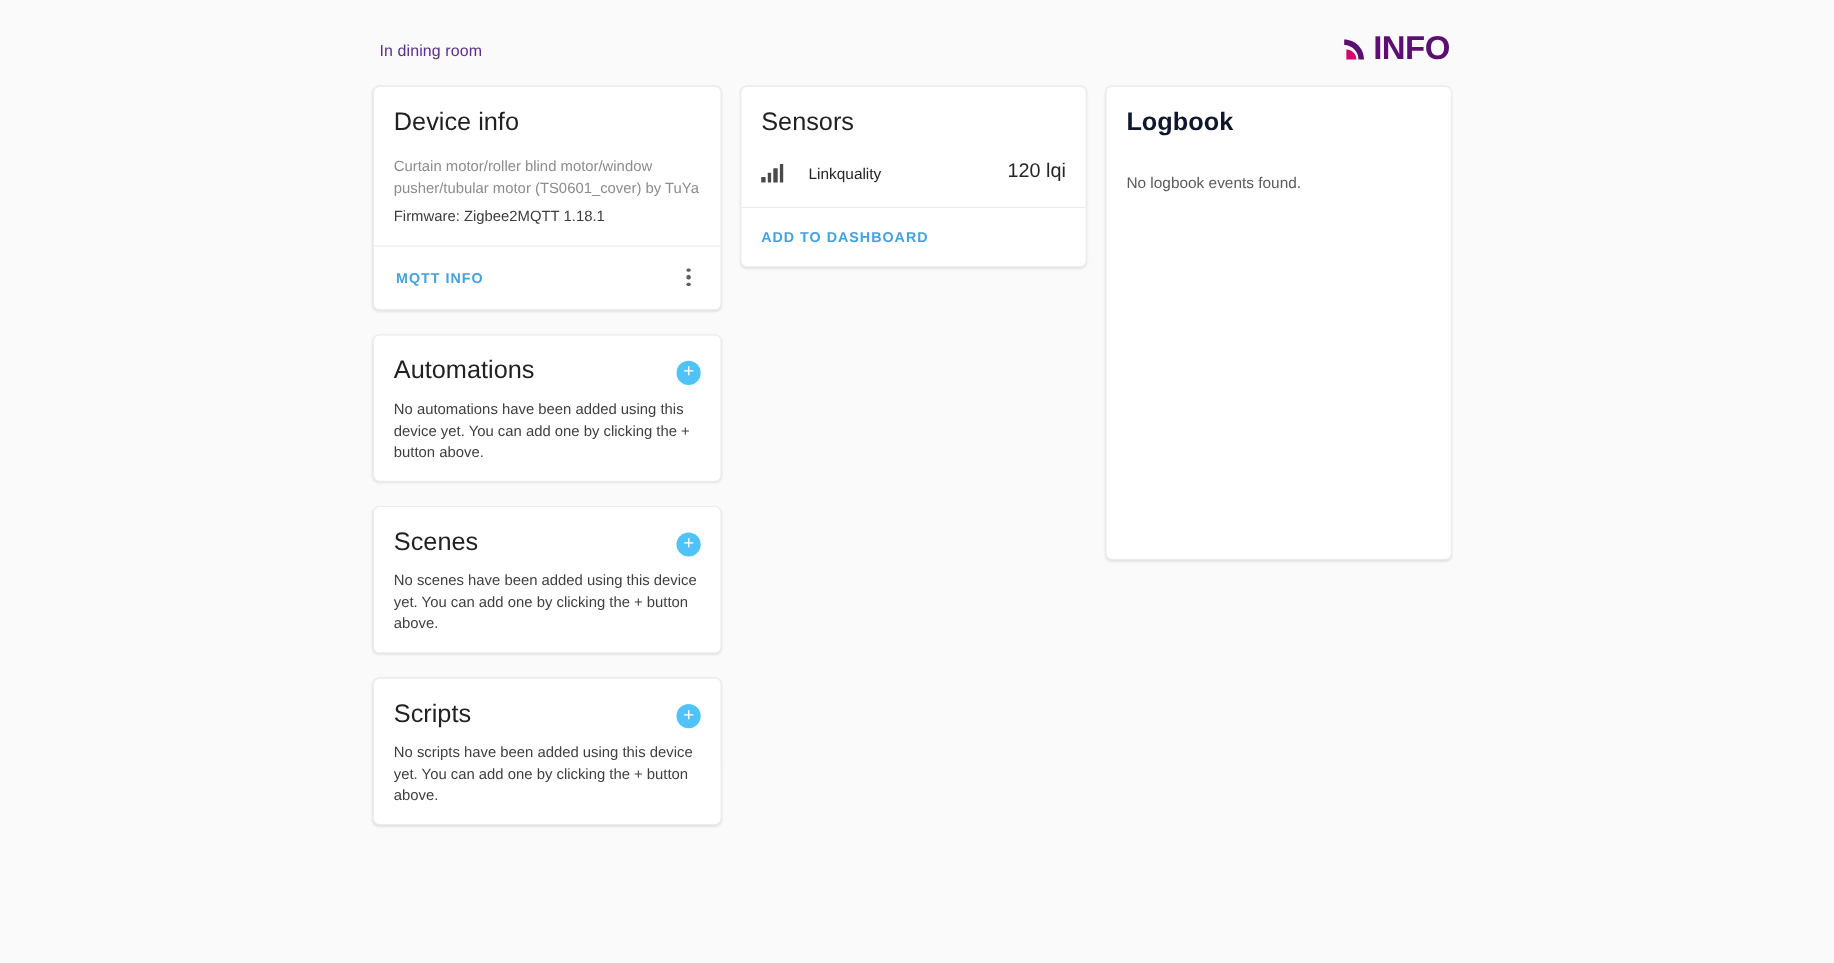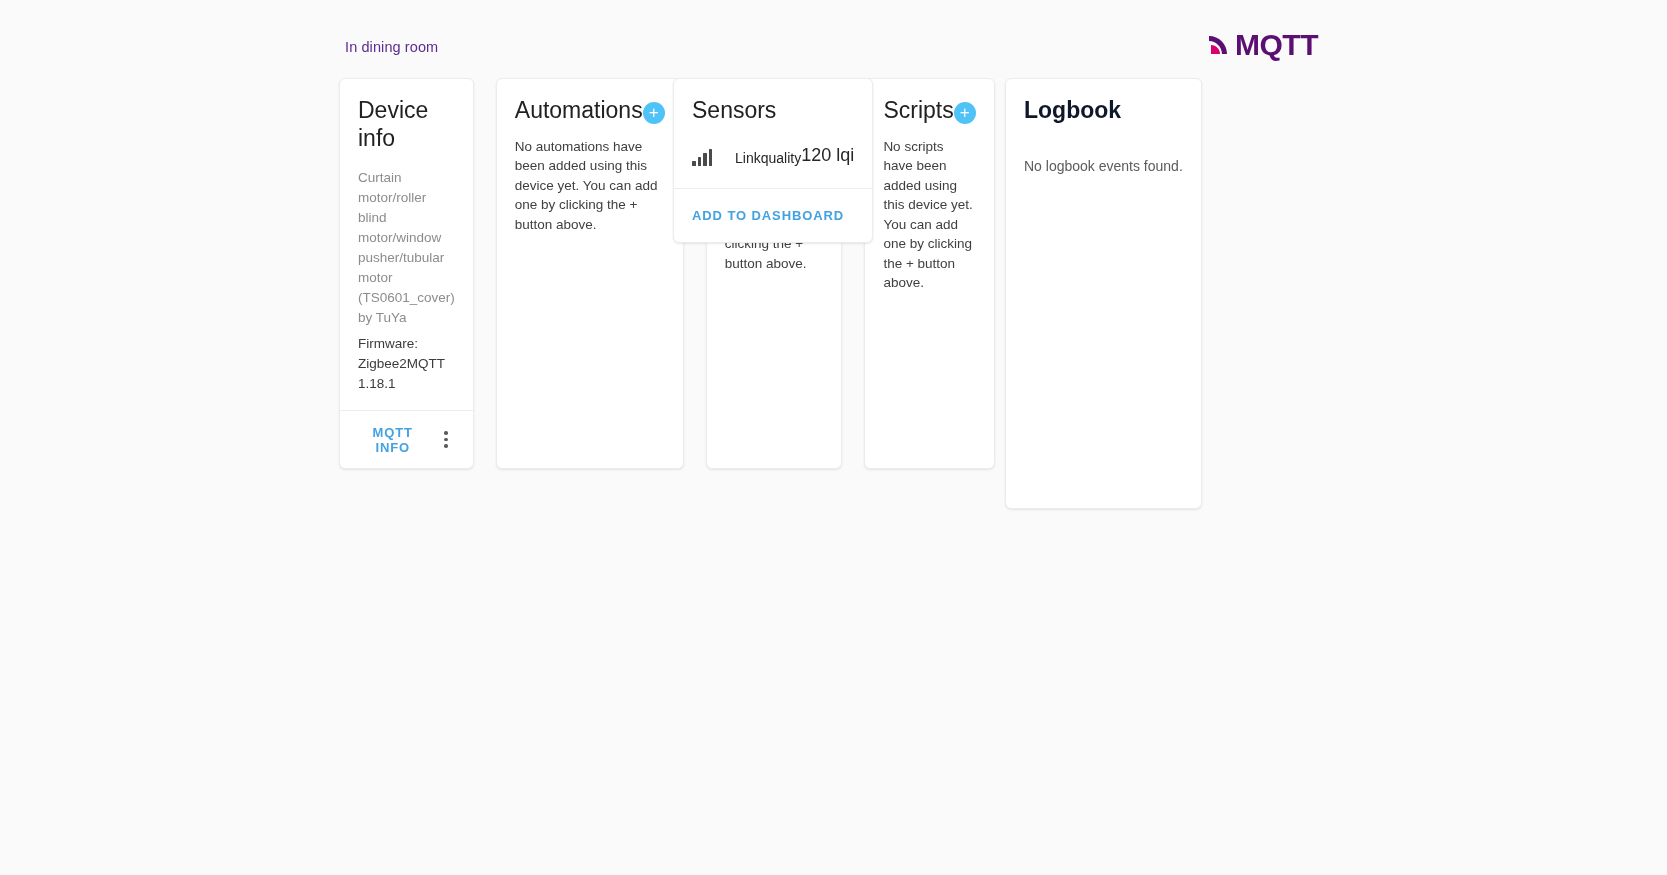--- a/index.html
+++ b/index.html
@@ -59,21 +59,21 @@
 
   
   .columns {
     position: absolute;
     left: 339px;
     top: 78px;
     display: flex;
     align-items: flex-start;
     gap: 17px;
   }
-  .col { display: flex; gap: 22px; }
+  .col { display: flex; flex-direction: column; gap: 22px; }
   .col-left  { width: 317px; }
   .col-mid   { width: 315px; }
   .col-right { width: 315px; }
 
   .card {
     background: #ffffff;
     border-radius: 6px;
     border: 1px solid #ececec;
     box-shadow: 0 1px 2px rgba(0,0,0,0.06), 0 1px 3px rgba(0,0,0,0.04);
   }
@@ -217,38 +217,38 @@
   }
   .logbook-title {
     font-size: 23px;
     font-weight: 700;
     color: #0f172a;
     margin: 0;
     line-height: 1.2;
   }
   .logbook-empty {
     margin-top: 33px;
-    text-align: right;
+    text-align: left;
     font-size: 14px;
     color: #5b5b5b;
   }
 </style>
 </head>
 <body>
 
 <div class="page">
 
   <div class="header">
     <div class="breadcrumb">In dining room</div>
     <div class="brand-logo">
       <svg class="brand-wave" viewBox="0 0 28 28">
         <path d="M4 23 L4 5 C14 5 22 13 22 23 L17 23 C17 16 11 10 4 10 Z" fill="#5c0f73"></path>
         <path d="M6 23 L6 14 C11 14 15 18 15 23 Z" fill="#d9006e"></path>
       </svg>
-      <span class="brand-text">MQTT</span>
+      <span class="brand-text">INFO</span>
     </div>
   </div>
 
   <div class="columns">
 
     <div class="col col-left">
 
       <div class="card">
         <div class="card-body">
           <h2 class="card-title">Device info</h2>

